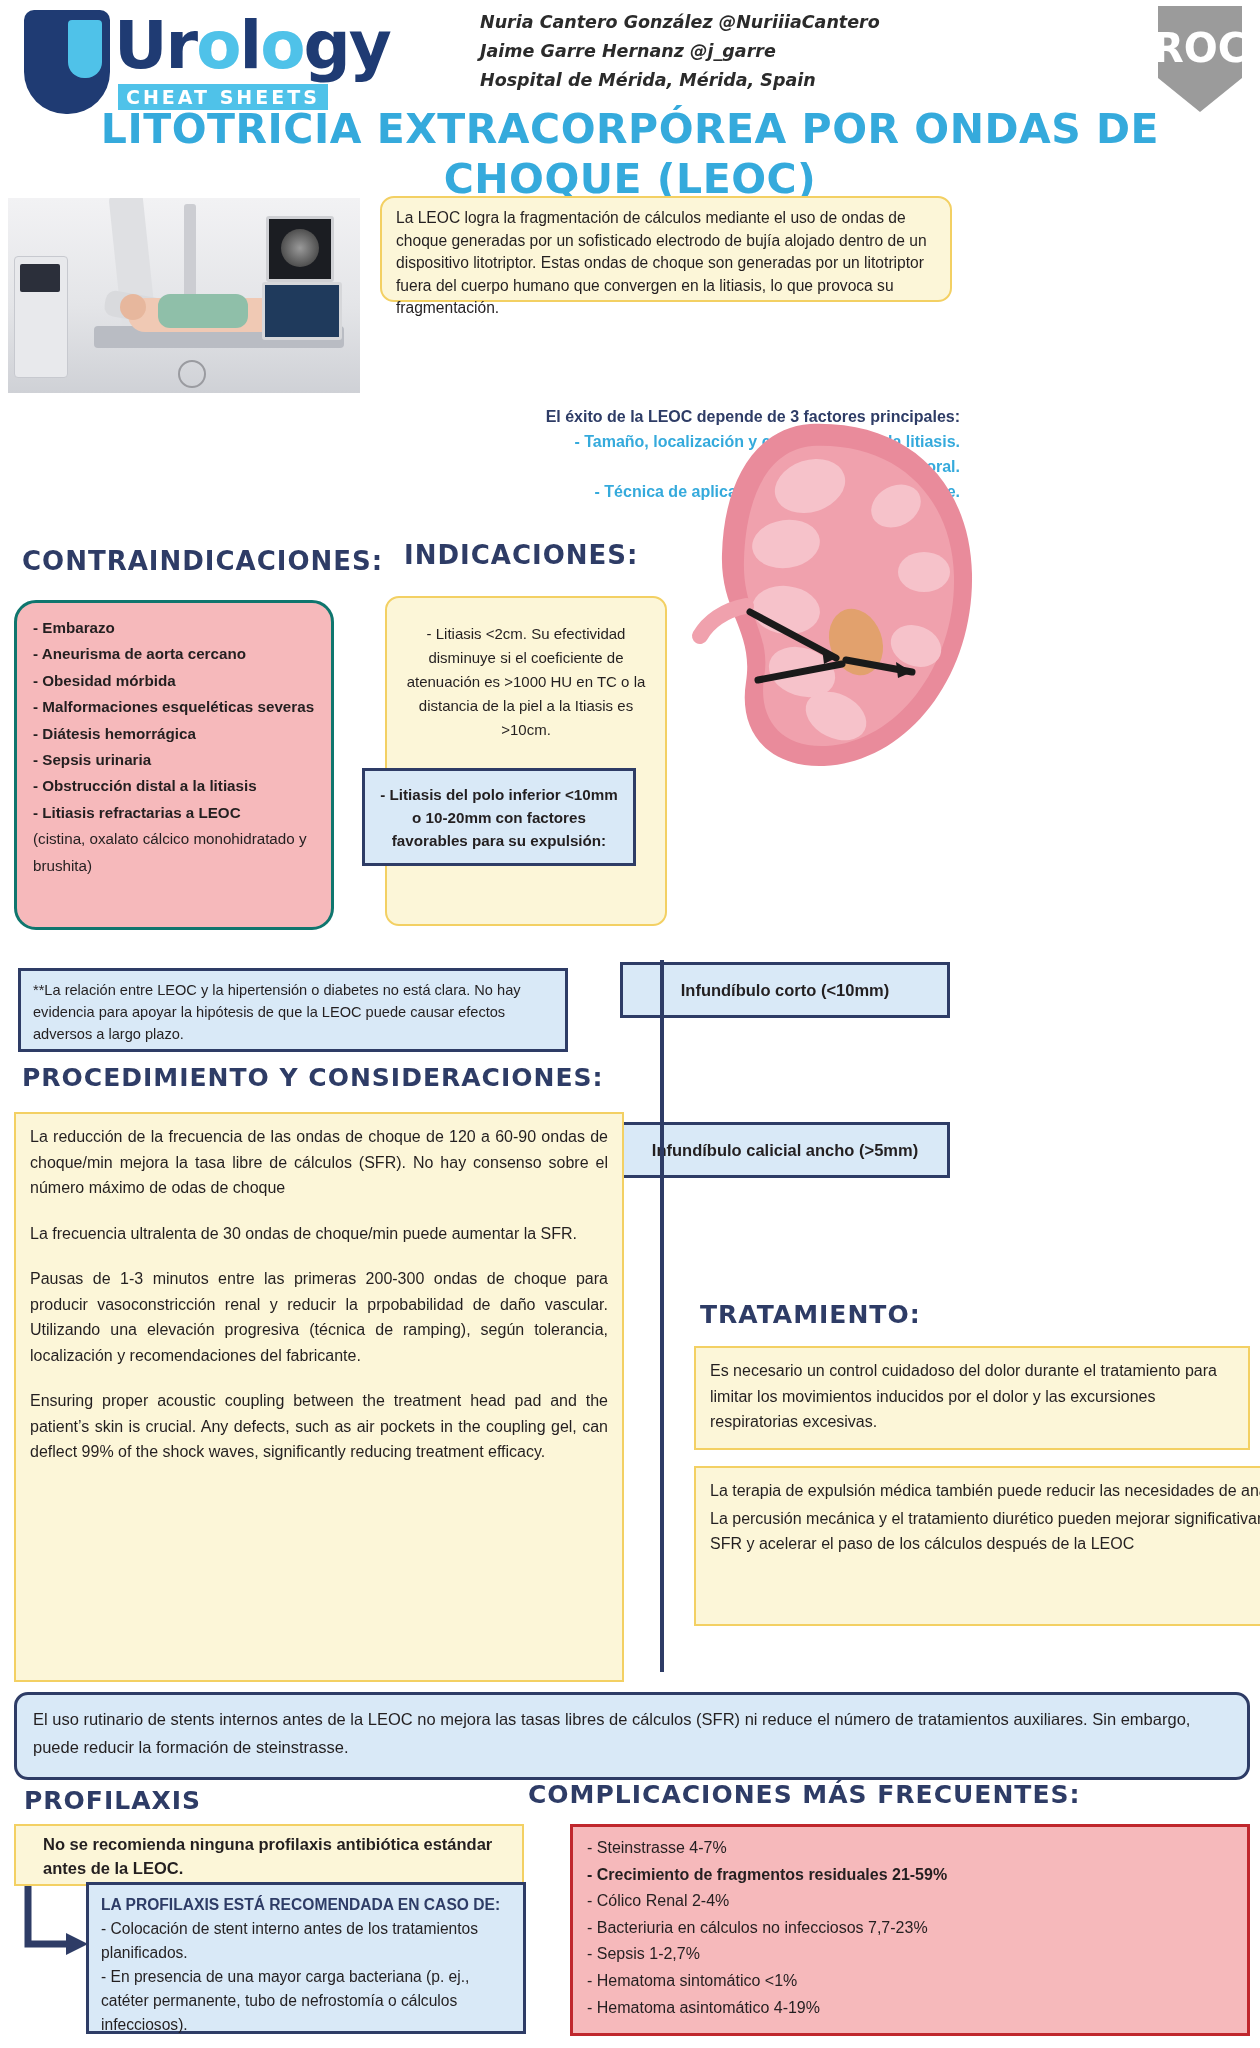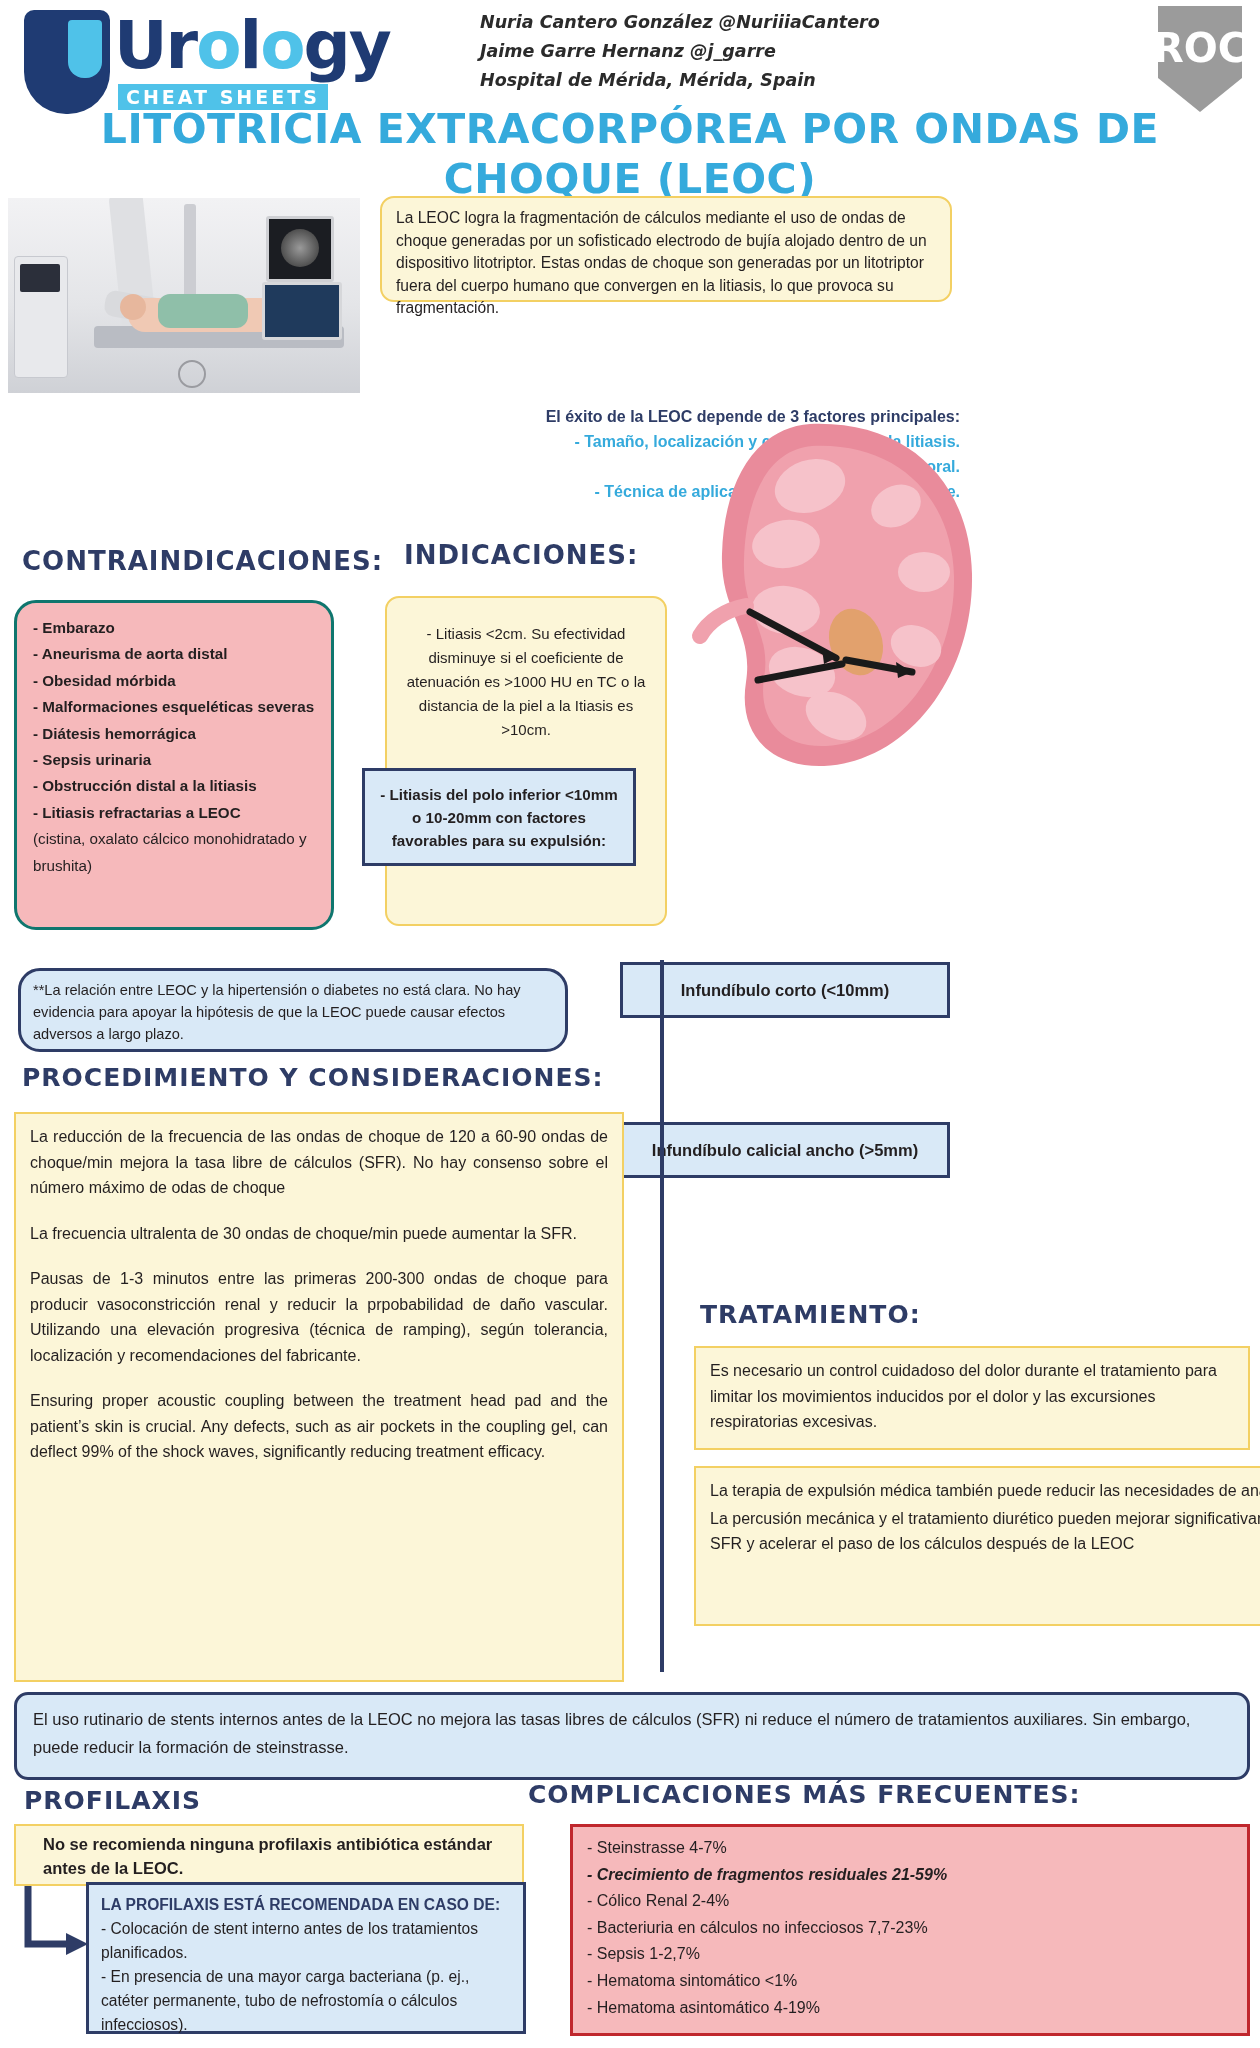--- a/index.html
+++ b/index.html
@@ -169,21 +169,21 @@
   .inf{
     display:flex;align-items:center;justify-content:center;
     text-align:center;font-weight:bold;
     font-size:16.5px;line-height:23px;color:#231f20;
   }
   .inf1{left:620px;top:962px;width:330px;height:56px;}
   .inf2{left:612px;top:1038px;width:338px;height:62px;}
   .inf3{left:620px;top:1122px;width:330px;height:56px;}
 
   
-  .note{left:18px;top:968px;width:550px;height:84px;border-radius:22px;}
+  .note{left:18px;top:968px;width:550px;height:84px;}
   .note-t{
     padding:8px 12px 0 12px;
     font-size:14.6px;line-height:22px;color:#231f20;
   }
 
   
   .proc-head{position:absolute;left:22px;top:1063px;font-size:25px;}
   .proc-box{left:14px;top:1112px;width:610px;height:570px;}
   .proc-t{
     padding:10px 14px 0 14px;
@@ -226,21 +226,21 @@
   }
   .prof-t2 .hl{font-weight:bold;color:#2e3c66;}
 
   
   .comp-head{position:absolute;left:528px;top:1780px;font-size:25px;}
   .comp-box{left:570px;top:1824px;width:680px;height:212px;}
   .comp-t{
     padding:8px 0 0 14px;
     font-size:16px;line-height:26.6px;color:#231f20;
   }
-  .comp-t .b{font-weight:bold;font-style:italic;}
+  .comp-t .b{font-weight:bold;}
 </style>
 </head>
 <body>
 
 <div class="poster">
 
   <div class="header">
 
     <div class="logo">
       <div class="logo-shield"></div>
@@ -285,21 +285,21 @@
     <div class="lead">El éxito de la LEOC depende de 3 factores principales:</div>
     <div class="item">- Tamaño, localización y composición de la litiasis.</div>
     <div class="item">- Composición corporal.</div>
     <div class="item">- Técnica de aplicación de las ondas de choque.</div>
   </div>
 
   <div class="sec-head ci-head">CONTRAINDICACIONES:</div>
   <div class="box box-pink ci-box">
     <div class="ci-list">
       <div class="b">- Embarazo</div>
-      <div class="b">- Aneurisma de aorta distal</div>
+      <div class="b">- Aneurisma de aorta cercano</div>
       <div class="b">- Obesidad mórbida</div>
       <div class="b">- Malformaciones esqueléticas severas</div>
       <div class="b">- Diátesis hemorrágica</div>
       <div class="b">- Sepsis urinaria</div>
       <div class="b">- Obstrucción distal a la litiasis</div>
       <div class="b">- Litiasis refractarias a LEOC</div>
       <div>(cistina, oxalato cálcico monohidratado y brushita)</div>
     </div>
   </div>
 

